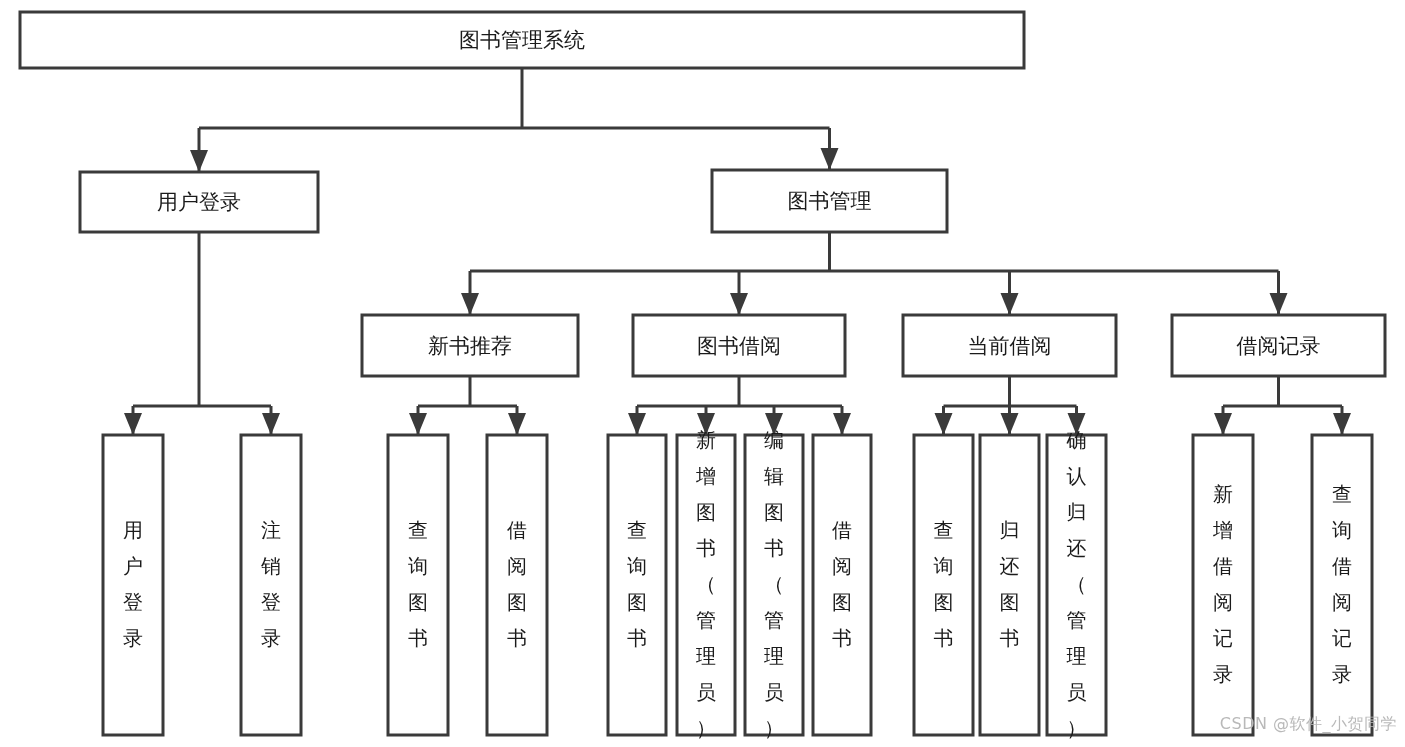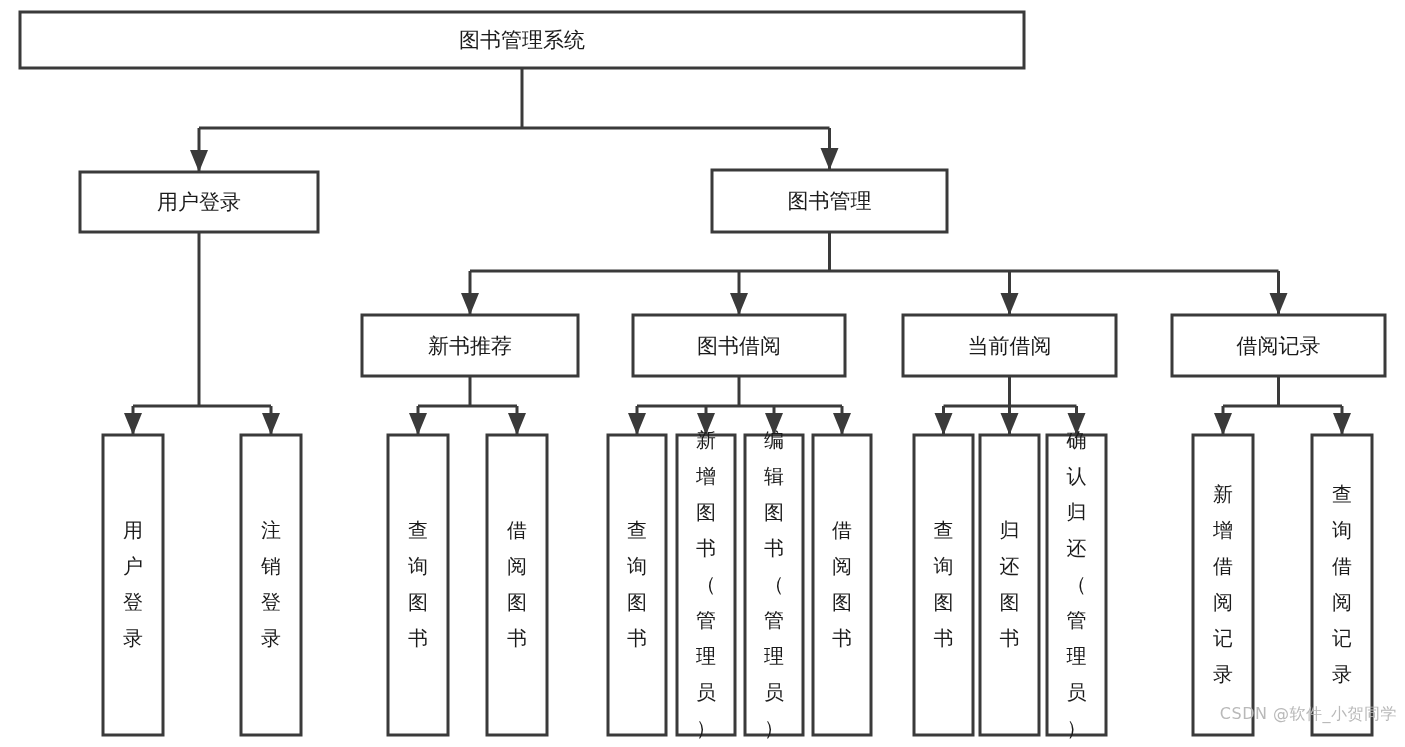--- a/index.html
+++ b/index.html
@@ -46,21 +46,21 @@
     font-size: 21px;
     text-anchor: middle;
     dominant-baseline: middle;
   }
   .node-label.vertical-label {
     font-size: 20px;
   }
   .watermark-text {
     position: absolute;
     right: 8px;
-    bottom: 22px;
+    bottom: 12px;
     font-family: "DejaVu Sans", "Liberation Sans", sans-serif;
     font-size: 16px;
     color: #b9b9b9;
     white-space: nowrap;
     letter-spacing: 0.5px;
     user-select: none;
   }
 </style>
 </head>
 <body>

